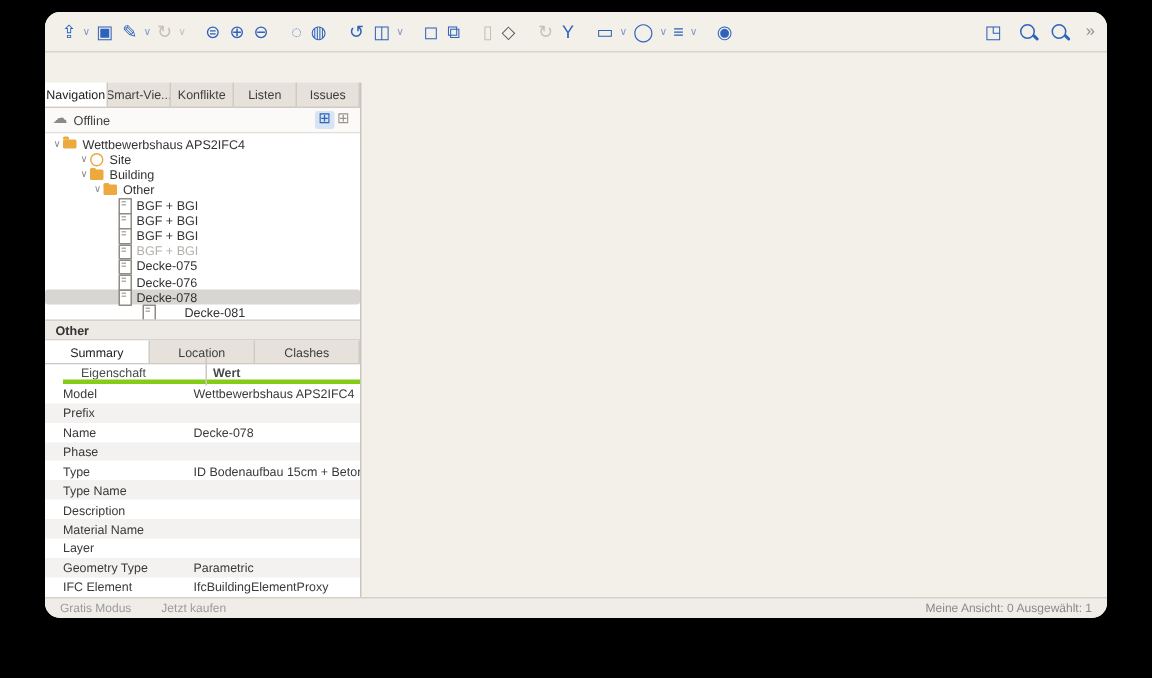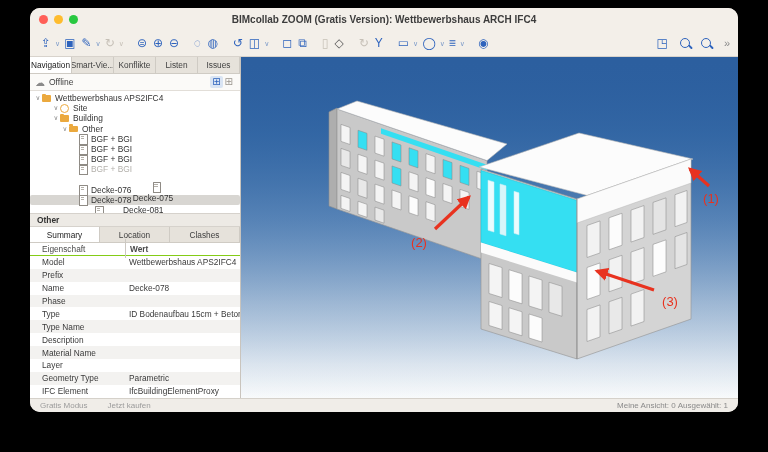--- a/index.html
+++ b/index.html
@@ -21,21 +21,21 @@
   .tb-btn{color:#2e63bd;font-size:12px;line-height:1;padding:2px 3px;cursor:default;}
   .tb-btn.small{font-size:7px;color:#7f9cc9;padding:2px 1px;}
   .tb-btn.dis{color:#c6c0b7;}
   .tb-btn.dark{color:#5a5a5a;}
   .tb-sep{width:9px;}
   .mag{width:10px;height:10px;border:1.6px solid #2e63bd;border-radius:50%;position:relative;margin:0 2px;}
   .mag::after{content:"";position:absolute;width:5px;height:1.7px;background:#2e63bd;
     transform:rotate(45deg);right:-4px;bottom:-1px;border-radius:1px;}
   .overflow{color:#8a8a8a;font-size:11px;margin-left:4px;}
   
-  .content{flex:1 1 auto;display:flex;min-height:0;}
+  .content{flex:1 1 auto;display:flex;min-height:0;align-items:flex-end;}
   .sidepanel{width:211px;flex:0 0 211px;display:flex;flex-direction:column;background:#fff;border-right:1px solid #c9c4bd;}
   .tabstrip{height:17px;flex:0 0 17px;display:flex;background:#e6e2db;border-bottom:1px solid #cfcbc4;}
   .tab{flex:1;font-size:8.3px;color:#3e3e3e;display:flex;align-items:center;justify-content:center;
     border-right:1px solid #cfcbc4;cursor:default;white-space:nowrap;overflow:hidden;}
   .tab.active{background:#fff;color:#222;}
   .offlinerow{height:17px;flex:0 0 17px;display:flex;align-items:center;padding:0 5px;
     border-bottom:1px solid #e2ded8;background:#fbfaf8;}
   .cloud{color:#8a8a8a;font-size:10px;margin-right:4px;}
   .offline-label{font-size:8.5px;color:#3e3e3e;flex:1;}
   .mini-ic{font-size:10px;line-height:1;padding:1px 2px;border-radius:2px;}
@@ -53,48 +53,40 @@
   .tic.site::before{content:"";position:absolute;left:0;top:0;width:7px;height:7px;border:1.4px solid #eba93e;border-radius:50%;}
   .tic.page::before{content:"";position:absolute;left:1px;top:-0.5px;width:6.5px;height:8.5px;background:#fff;border:0.8px solid #8f8b85;border-radius:0.5px;}
   .tic.page::after{content:"";position:absolute;left:2.5px;top:1.5px;width:3.5px;height:0.8px;background:#b5b1aa;box-shadow:0 2px 0 #b5b1aa;}
   
   .sectionhdr{height:14px;flex:0 0 14px;background:#edeae5;border-top:1px solid #d6d2cc;border-bottom:1px solid #d6d2cc;
     display:flex;align-items:center;padding:0 7px;font-size:8.4px;font-weight:700;color:#333;}
   .subtabs{height:16px;flex:0 0 16px;display:flex;background:#e6e2db;border-bottom:1px solid #cfcbc4;}
   .props{flex:0 0 155px;display:flex;flex-direction:column;background:#fff;}
   .prow{height:12.9px;flex:0 0 12.9px;display:flex;align-items:center;font-size:8.3px;color:#3a3a3a;}
   .prow.alt{background:#f3f2f0;}
-  .prow.hdr{border-bottom:1px solid #84cc16;color:#4a4a4a;}
+  .prow.hdr{border-bottom:3px solid #84cc16;color:#4a4a4a;margin-left:12px;}
   .pname{width:95px;flex:0 0 95px;padding-left:12px;white-space:nowrap;overflow:hidden;}
   .pval{flex:1;padding-left:4px;white-space:nowrap;overflow:hidden;}
   .prow.hdr .pval{border-left:1px solid #ccc8c2;height:19px;display:flex;align-items:center;font-weight:bold;}
   
   .viewport{flex:1 1 auto;position:relative;
     background:linear-gradient(180deg,#2c5f9f 0%,#49559e00),
     linear-gradient(180deg,#2c5f9f 0%,#4a80b6 22%,#86abd0 48%,#c9d9e8 72%,#eef3f7 90%,#f8fafb 100%);}
   .viewport svg{position:absolute;inset:0;}
   
   .statusbar{height:14px;flex:0 0 14px;background:#f0ede8;border-top:1px solid #d5d1ca;
     display:flex;align-items:center;font-size:8px;color:#9b9b9b;padding:0 10px;}
   .st-left{display:flex;gap:20px;}
   .st-right{margin-left:auto;display:flex;gap:2px;color:#8a8a8a;}
 </style>
 </head>
 <body>
 
 <div class="window">
 
-  <div class="titlebar">
-    <div class="lights">
-      <span class="light r"></span>
-      <span class="light y"></span>
-      <span class="light g"></span>
-    </div>
-    <div class="title">BIMcollab ZOOM (Gratis Version): Wettbewerbshaus ARCH IFC4</div>
-  </div>
 
   <div class="toolbar">
     <div class="tb-left" id="tb-left">
         <span class="tb-btn">⇪</span>
         <span class="tb-btn small">∨</span>
         <span class="tb-btn">▣</span>
         <span class="tb-btn">✎</span>
         <span class="tb-btn small">∨</span>
         <span class="tb-btn dis">↻</span>
         <span class="tb-btn small dis">∨</span>
@@ -187,21 +179,21 @@
           <div class="trow" style="padding-left: 40px;">
             <span class="chev"></span>
             <span class="tic page"></span>
             <span class="tlabel">BGF + BGI</span>
           </div>
           <div class="trow dimmed" style="padding-left: 40px;">
             <span class="chev"></span>
             <span class="tic page"></span>
             <span class="tlabel">BGF + BGI</span>
           </div>
-          <div class="trow" style="padding-left: 40px; flex-direction: column;">
+          <div class="trow" style="padding-left: 40px;">
             <span class="chev"></span>
             <span class="tic page"></span>
             <span class="tlabel">Decke-075</span>
           </div>
           <div class="trow" style="padding-left: 40px;">
             <span class="chev"></span>
             <span class="tic page"></span>
             <span class="tlabel">Decke-076</span>
           </div>
           <div class="trow selected" style="padding-left: 40px;">

